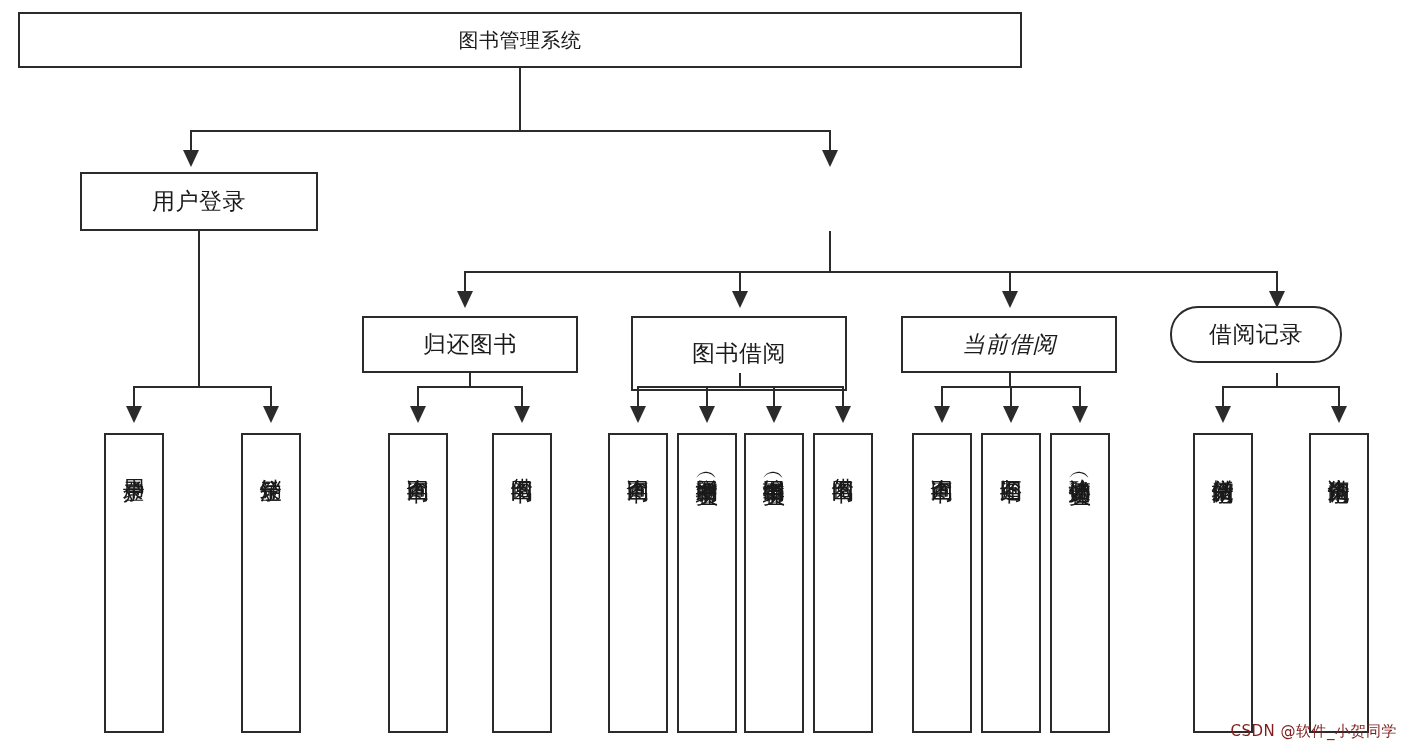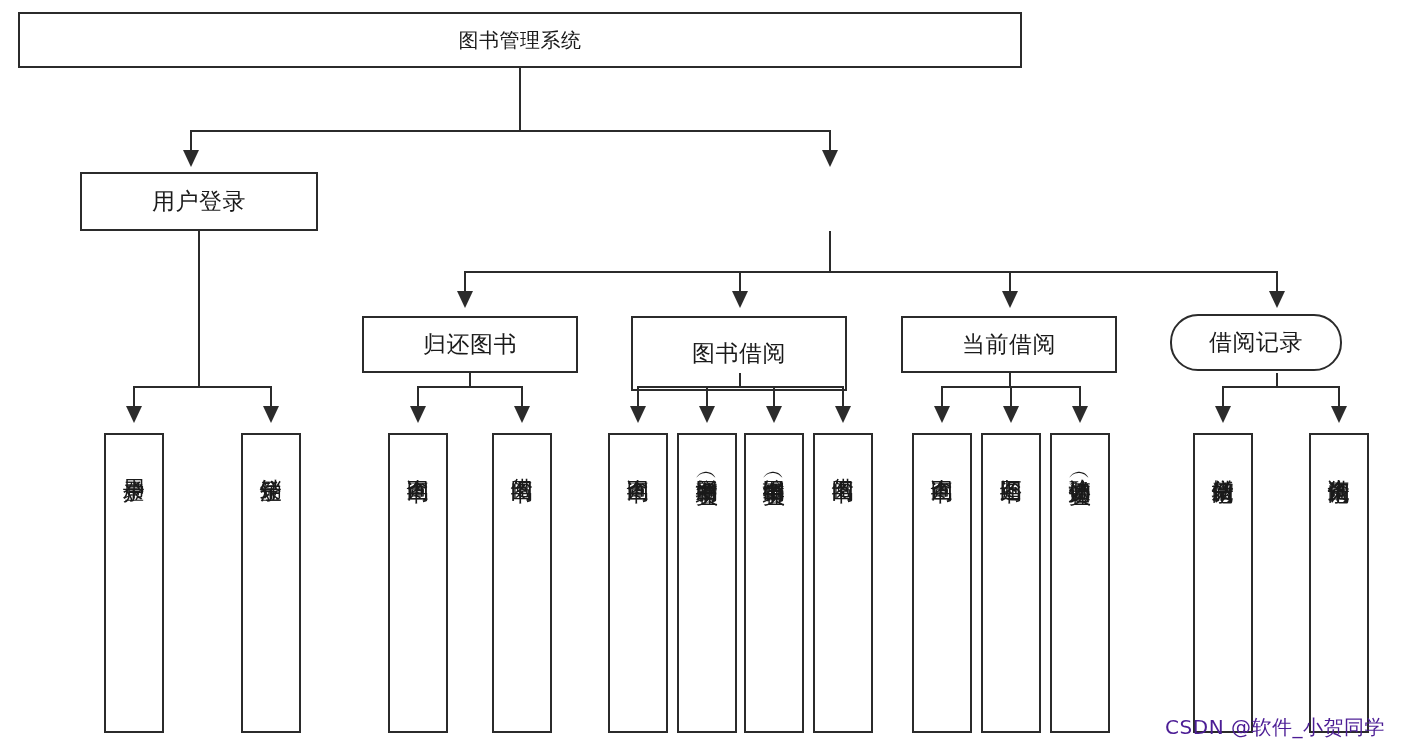--- a/index.html
+++ b/index.html
@@ -62,24 +62,24 @@
     position: absolute;
     width: 0;
     height: 0;
     border-left: 8px solid transparent;
     border-right: 8px solid transparent;
     border-top: 17px solid #2b2b2b;
   }
   
   #watermark {
     position: absolute;
-    right: 20px;
+    right: 8px;
     bottom: 6px;
-    font-size: 20px;
-    color: #4c1d95;
+    font-size: 15px;
+    color: #7f1d1d;
     letter-spacing: 0.5px;
     white-space: nowrap;
     user-select: none;
   }
 </style>
 </head>
 <body>
 
 <div id="canvas">
 
@@ -118,24 +118,24 @@
   <div class="arrow" style="left:1002px; top:291px;"></div>
   <div class="ln v" style="left:1276px; top:271px; height:22px;"></div>
   <div class="arrow" style="left:1269px; top:291px;"></div>
 
   <div class="node horiz" style="left:362px; top:316px; width:216px; height:57px;">
     <span class="lbl">归还图书</span>
   </div>
   <div class="node horiz" style="left:631px; top:316px; width:216px; height:75px;">
     <span class="lbl">图书借阅</span>
   </div>
-  <div class="node horiz" style="left:901px; top:316px; width:216px; height:57px;">
+  <div class="node horiz" style="left:901px; top:316px; width:216px; height:57px;font-style:italic;">
     <span class="lbl">当前借阅</span>
   </div>
-  <div class="node horiz" style="left:1170px; top:314px; width:172px; height:57px;border-radius:28px;">
+  <div class="node horiz" style="left:1170px; top:306px; width:172px; height:57px;border-radius:28px;">
     <span class="lbl">借阅记录</span>
   </div>
 
   <div class="ln v" style="left:469px; top:373px; height:13px;"></div>
   <div class="ln h" style="left:417px; top:386px; width:105px;"></div>
   <div class="ln v" style="left:417px; top:386px; height:22px;"></div>
   <div class="arrow" style="left:410px; top:406px;"></div>
   <div class="ln v" style="left:521px; top:386px; height:22px;"></div>
   <div class="arrow" style="left:514px; top:406px;"></div>
 

